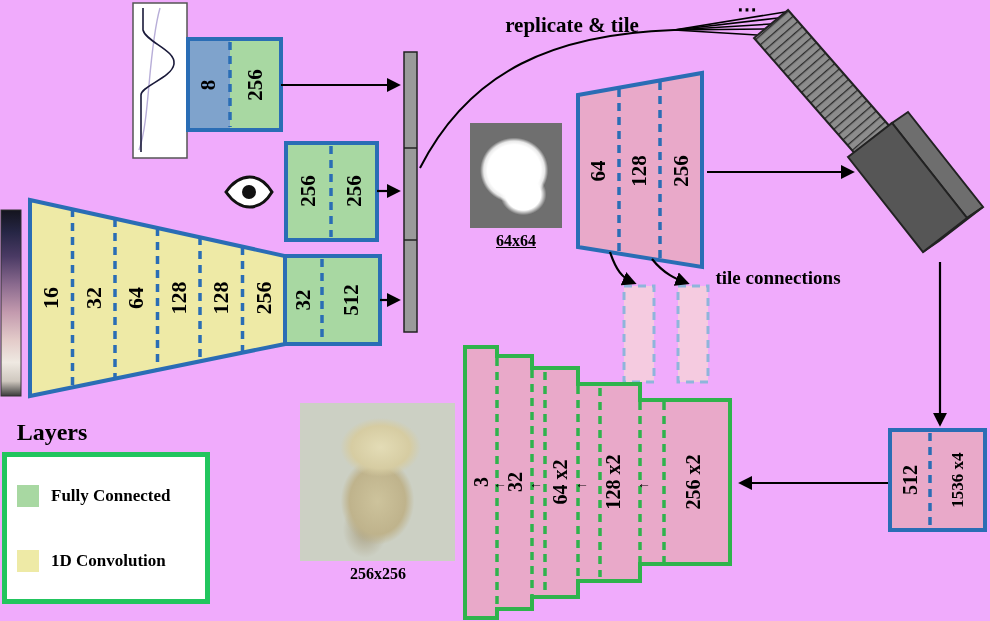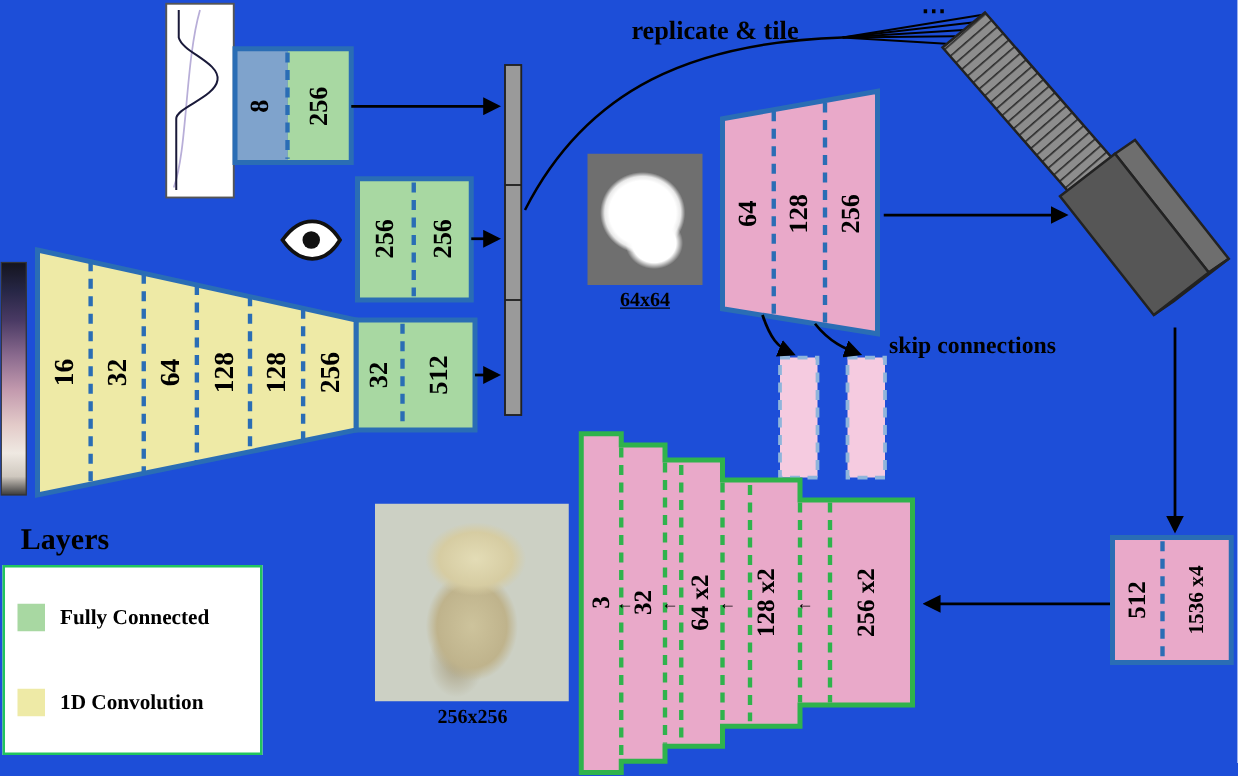--- a/index.html
+++ b/index.html
@@ -1,17 +1,17 @@
 <!DOCTYPE html>
 <html><head>
 <meta charset="utf-8">
 <style>
   html,body { margin:0; padding:0; background:#fff; }
   .canvas {
-    position:relative; width:990px; height:621px; background:#1d4ed8;
+    position:relative; width:990px; height:621px; background:#f0abfc;
     font-family:"Liberation Serif", serif; overflow:hidden;
   }
   svg.layer { position:absolute; left:0; top:0; width:990px; height:621px; }
   .vlabel {
     position:absolute; transform:translate(-50%,-50%) rotate(-90deg);
     font-weight:bold; color:#000; white-space:nowrap; line-height:1;
   }
   .hlabel {
     position:absolute; transform:translate(-50%,-50%);
     font-weight:bold; color:#000; white-space:nowrap; line-height:1;
@@ -26,21 +26,21 @@
   .img256 {
     position:absolute; left:300px; top:403px; width:155px; height:158px;
     background:
       radial-gradient(42% 30% at 52% 28%, #e3dcb6 0%, #d6cca2 45%, rgba(0,0,0,0) 62%),
       radial-gradient(36% 42% at 50% 62%, #cdc39c 0%, #bfb38c 50%, rgba(0,0,0,0) 66%),
       radial-gradient(24% 30% at 42% 80%, #a99f80 0%, rgba(0,0,0,0) 60%),
       #ccd0c4;
   }
   .legend-box {
     position:absolute; left:2px; top:452px; width:208px; height:152px;
-    border:2px solid #22c55e; background:#fff;
+    border:5px solid #22c55e; background:#fff;
     display:flex; flex-direction:column; justify-content:space-around;
     padding:6px 10px; box-sizing:border-box;
   }
   .legend-row { display:flex; align-items:center; gap:12px; }
   .swatch { width:22px; height:22px; display:inline-block; flex:0 0 auto; }
   .legend-label { font-weight:bold; font-size:17px; color:#000; }
   .dash-blue  { stroke:#2a6db5; stroke-width:3.5; stroke-dasharray:8 6; fill:none; }
   .dash-green { stroke:#2fb34c; stroke-width:3.5; stroke-dasharray:8 6; fill:none; }
   .arrow { stroke:#000; stroke-width:2.2; fill:none; }
 </style>
@@ -170,21 +170,21 @@
       <path class="arrow" marker-end="url(#arrow)" d="M 610 252 C 616 270, 622 278, 634 283"></path>
       <path class="arrow" marker-end="url(#arrow)" d="M 652 259 C 664 274, 676 279, 687 283"></path>
     </g>
   </svg>
 
   <div class="img64"></div>
   <div class="img256"></div>
 
   <div class="hlabel" style="left:572px; top:25px;  font-size:21px;">replicate &amp; tile</div>
   <div class="hlabel" style="left:747px; top:9px;  font-size:20px;">⋯</div>
-  <div class="hlabel" style="left:778px; top:277px; font-size:19px;">skip connections</div>
+  <div class="hlabel" style="left:778px; top:277px; font-size:19px;">tile connections</div>
   <div class="hlabel" style="left:516px; top:241px; font-size:16px;text-decoration:underline;">64x64</div>
   <div class="hlabel" style="left:378px; top:574px; font-size:16px;">256x256</div>
 
   <div class="vlabel" style="left:208px; top:85px; font-size:21px;">8</div>
   <div class="vlabel" style="left:255px; top:85px; font-size:21px;">256</div>
 
   <div class="vlabel" style="left:308px; top:191px; font-size:21px;">256</div>
   <div class="vlabel" style="left:354px; top:191px; font-size:21px;">256</div>
 
   <div class="vlabel" style="left:51px;  top:298px; font-size:22px;">16</div>

